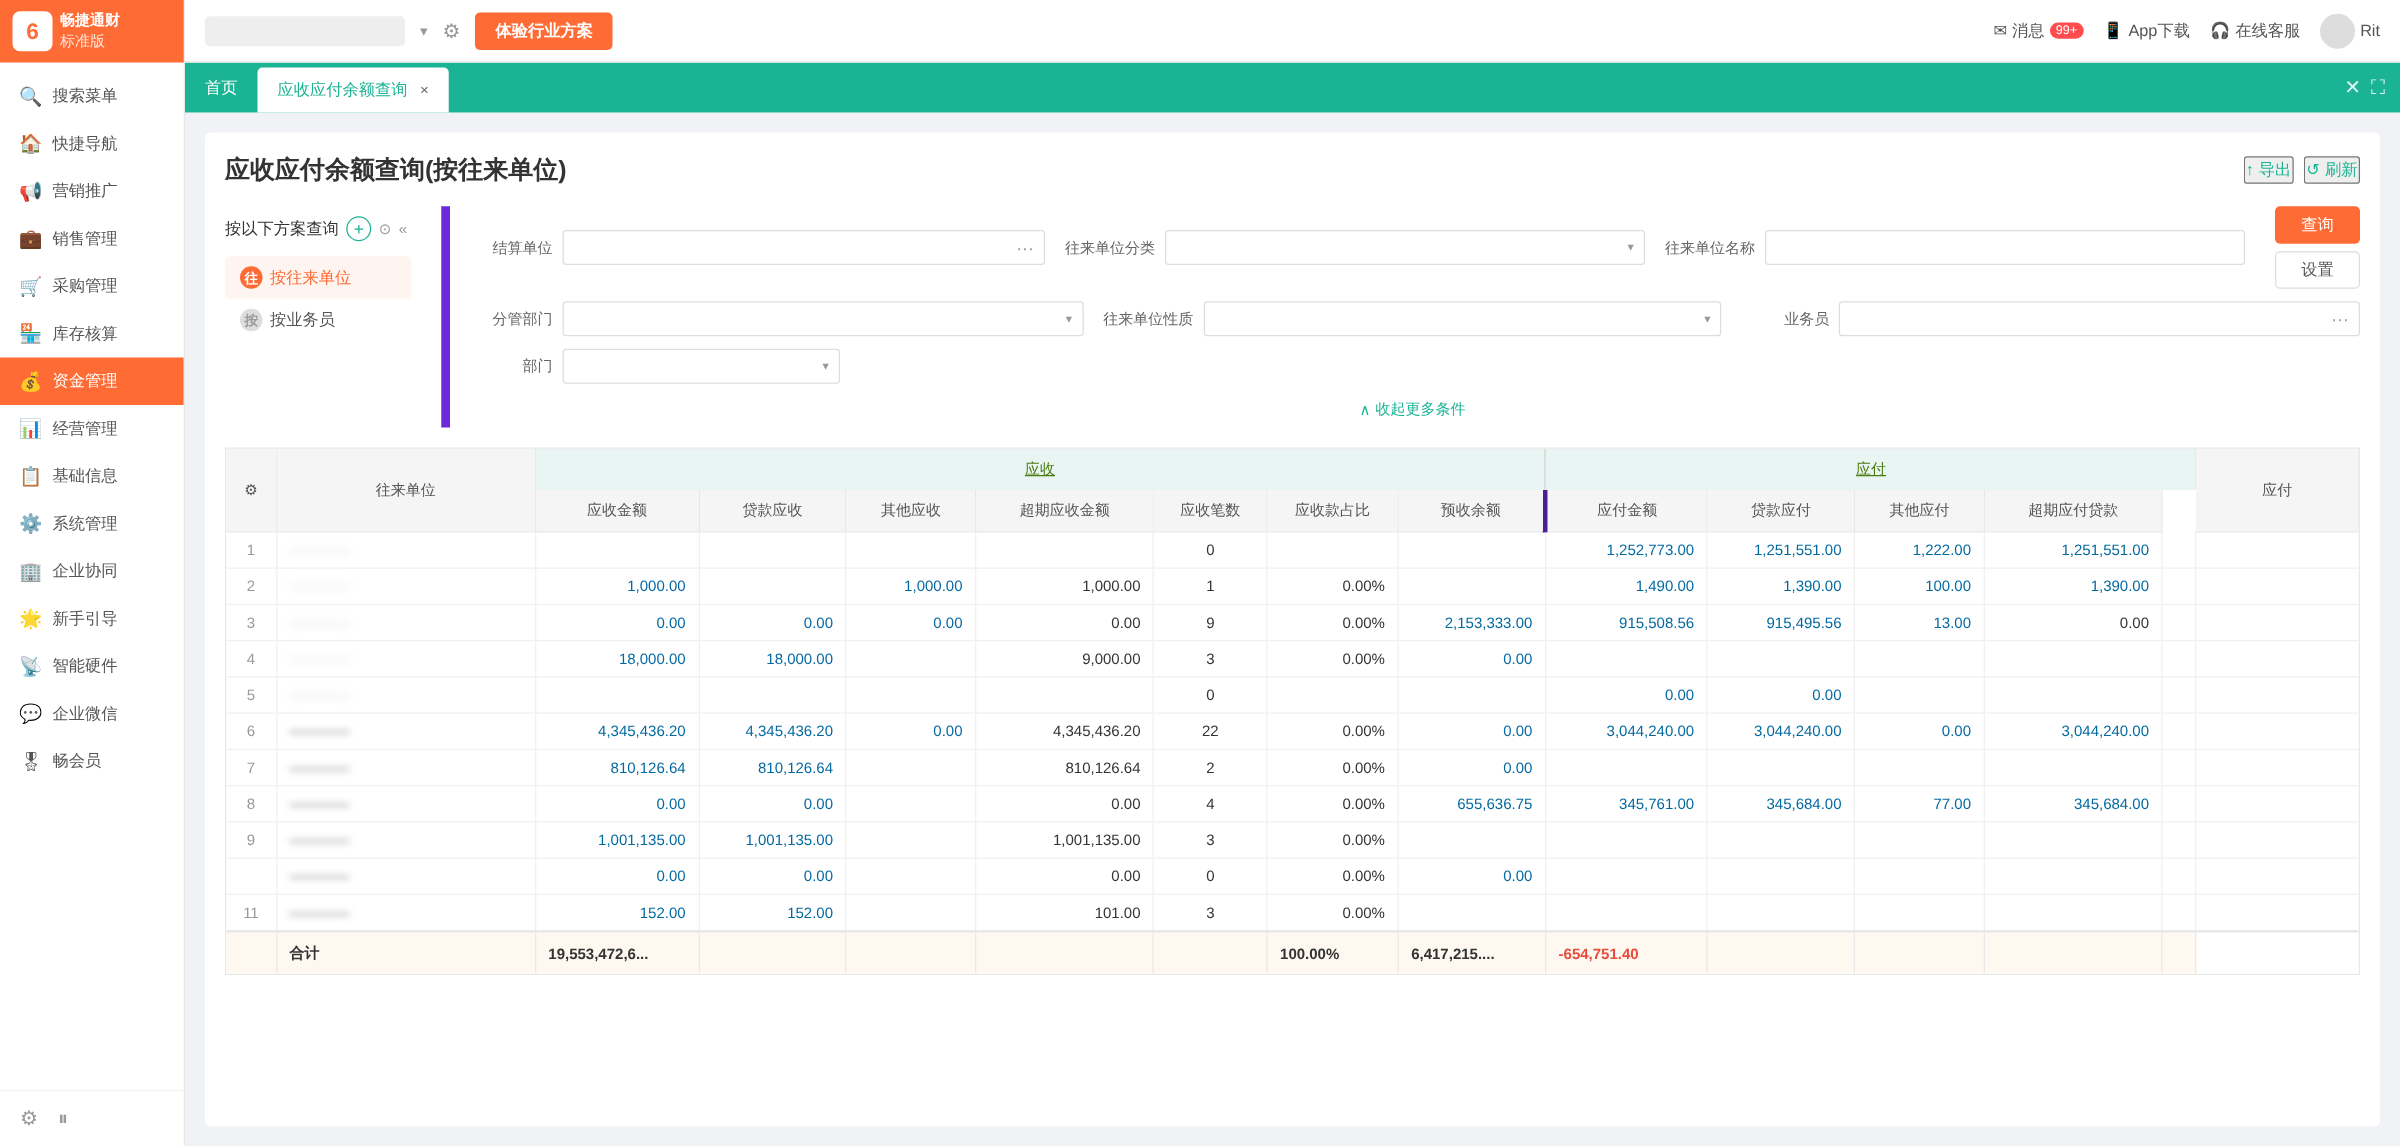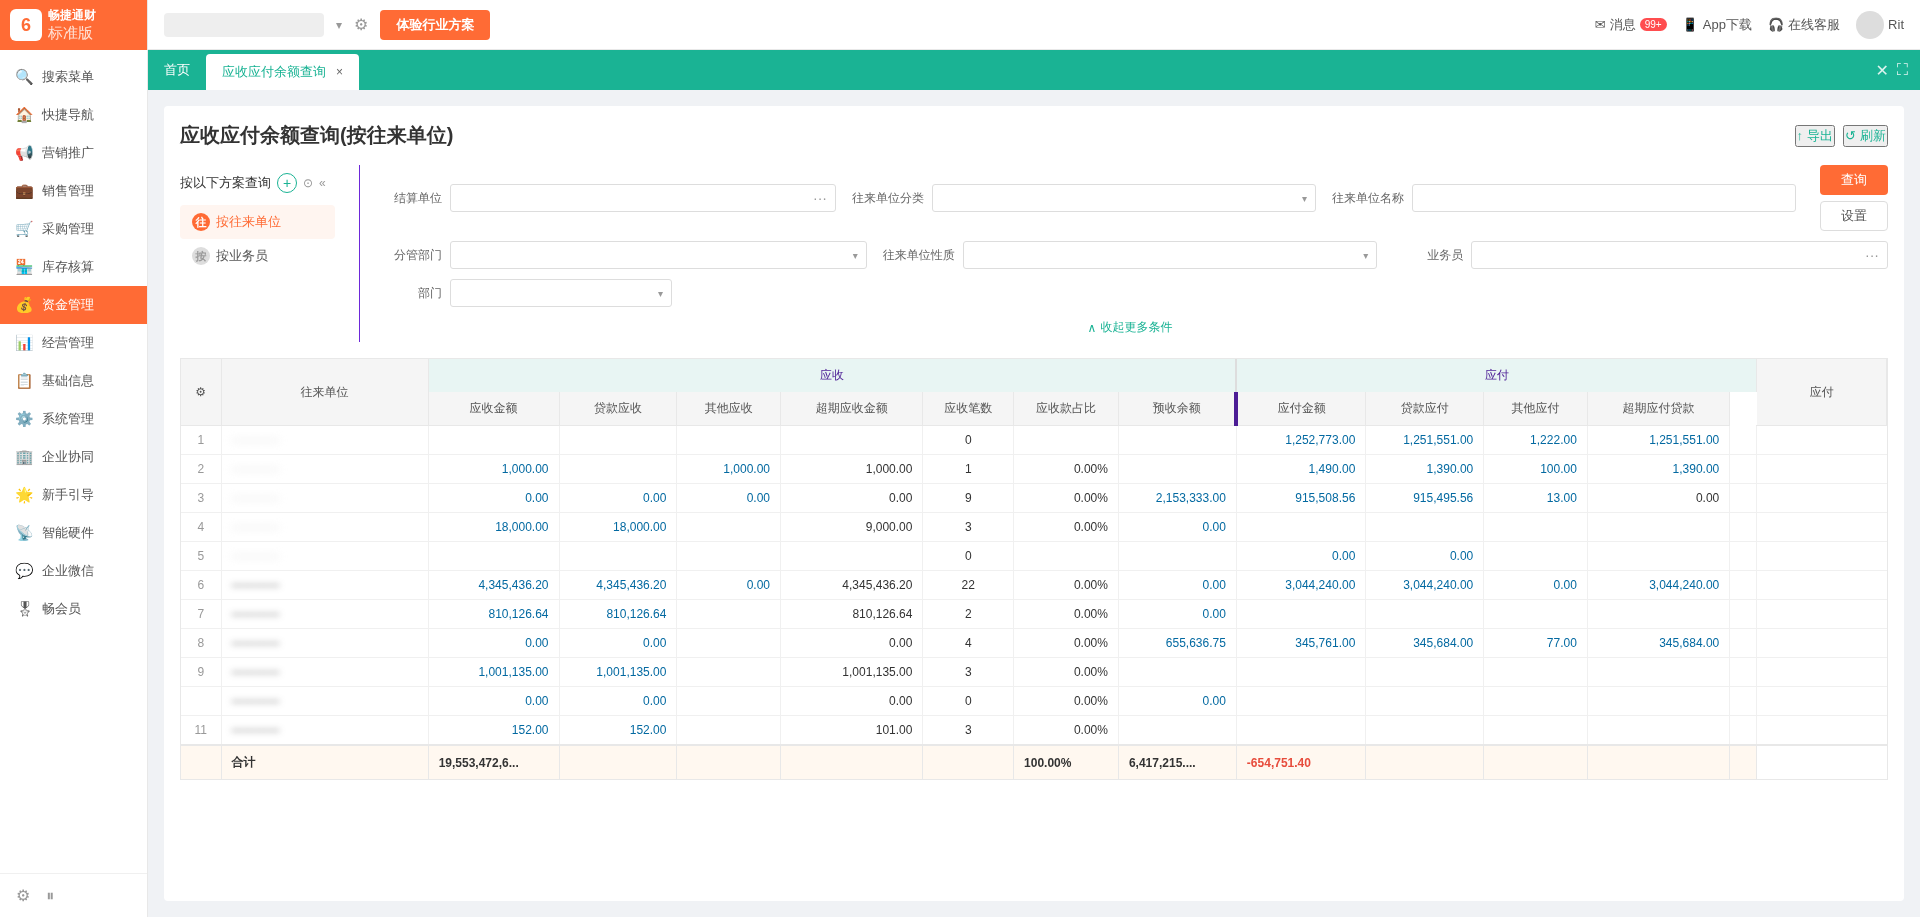--- a/index.html
+++ b/index.html
@@ -75,40 +75,40 @@
     .filter-field-label { color: #666; font-size: 12px; min-width: 70px; text-align: right; }
     .filter-input {
       flex: 1; height: 28px; border: 1px solid #ddd; border-radius: 3px; padding: 0 8px;
       font-size: 12px; color: #333; background: #fff; display: flex; align-items: center; justify-content: space-between;
     }
     .filter-input-text { flex: 1; }
     .filter-dots { color: #999; font-size: 14px; }
     .filter-arrow { color: #999; font-size: 10px; }
     .collapse-btn { display: flex; align-items: center; gap: 4px; color: #1ab394; font-size: 12px; cursor: pointer; justify-content: center; padding: 6px 0; }
     .left-query-panel {
-      width: 180px; min-width: 180px; border-right: 1px solid #6d28d9; padding-right: 24px; margin-right: 12px;
+      width: 180px; min-width: 180px; border-right: 7px solid #6d28d9; padding-right: 24px; margin-right: 12px;
     }
     .query-panel-item {
       display: flex; align-items: center; gap: 6px; padding: 8px 12px; cursor: pointer; border-radius: 4px;
       font-size: 13px; color: #555;
     }
     .query-panel-item.active { color: #ff6b35; background: #fff5f0; }
     .query-panel-icon { width: 18px; height: 18px; border-radius: 50%; display: flex; align-items: center; justify-content: center; font-size: 11px; font-weight: bold; }
     .query-panel-icon.orange { background: #ff6b35; color: #fff; }
     .query-panel-icon.gray { background: #ddd; color: #999; }
 
     
     .table-container { overflow-x: auto; overflow-y: auto; max-height: 460px; border: 1px solid #e8e8e8; }
     table { width: 100%; border-collapse: collapse; font-size: 12px; white-space: nowrap; }
     thead tr { background: #f5f5f5; }
     thead th {
       padding: 8px 10px; text-align: center; border-bottom: 1px solid #e8e8e8; border-right: 1px solid #e8e8e8;
       color: #555; font-weight: normal; font-size: 12px; position: sticky; top: 0; background: #f5f5f5; z-index: 10;
     }
-    thead th.group-header { background: #e8f5f3; color: #4c1d95; border-bottom: none; }
+    thead th.group-header { background: #e8f5f3; color: #4d7c0f; border-bottom: none; text-decoration: underline; }
     tbody tr { border-bottom: 1px solid #f0f0f0; }
     tbody td {
       padding: 7px 10px; border-right: 1px solid #f0f0f0; color: #333;
     }
     tbody td.underline { color: #0369a1; cursor: pointer; }
     tbody td.center { text-align: center; }
     tbody td.num { text-align: right; font-size: 12px; }
     .row-num { color: #999; text-align: center; }
     tfoot tr { background: #fff8f0; border-top: 2px solid #e8e8e8; font-weight: bold; }
     tfoot td { padding: 8px 10px; border-right: 1px solid #e8e8e8; }
@@ -124,21 +124,21 @@
 </head>
 <body>
 
 <div class="sidebar">
   <div class="sidebar-logo">
     <div class="logo-icon">
       <span style="color:#ff6b35;font-weight:bold;font-size:18px;">6</span>
     </div>
     <div>
       <div style="color:#fff;font-size:12px;font-weight:bold;">畅捷通财</div>
-      <div style="color:rgba(255,255,255,0.8);font-size:15px;">标准版</div>
+      <div style="color:rgba(255,255,255,0.8);font-size:12px;">标准版</div>
     </div>
   </div>
   <div class="sidebar-menu">
     <div class="sidebar-item">
       <span class="icon">🔍</span>
       <span>搜索菜单</span>
     </div>
     <div class="sidebar-item">
       <span class="icon">🏠</span>
       <span>快捷导航</span>

